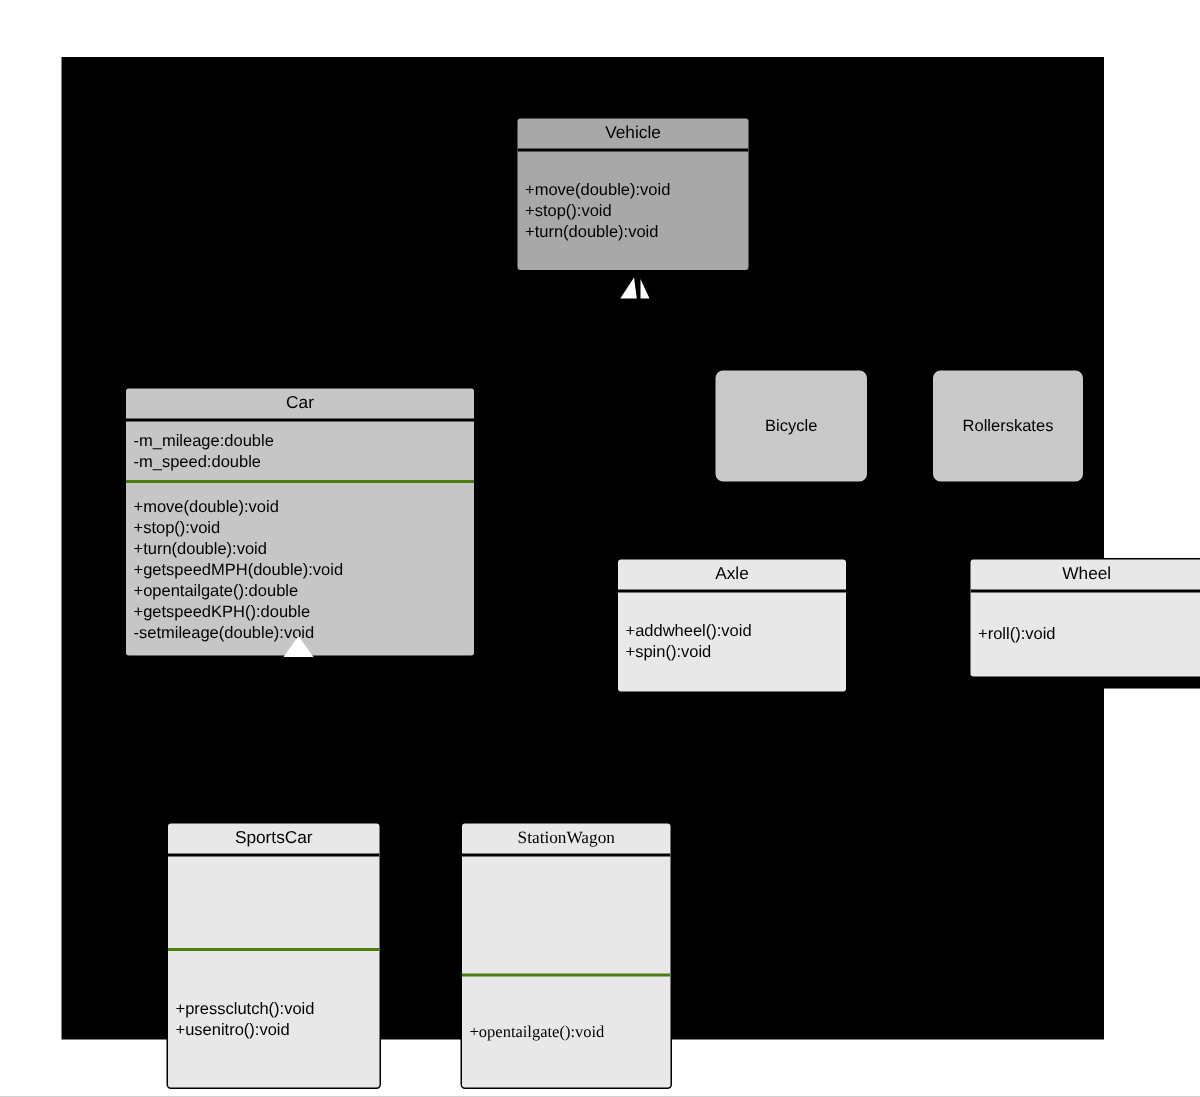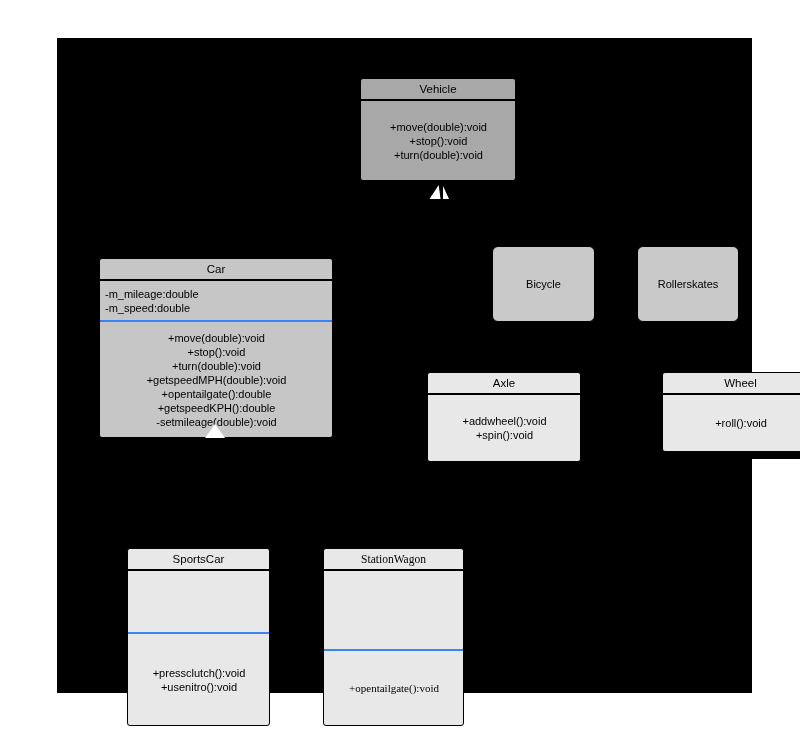--- a/index.html
+++ b/index.html
@@ -15,21 +15,20 @@
     background: #ffffff;
     overflow: hidden;
   }
   #canvas {
     position: absolute;
     left: 41px;
     top: 38px;
     width: 695px;
     height: 655px;
     background: #000000;
-    margin-left: 16px;
   }
   .uml-class {
     position: absolute;
     box-sizing: border-box;
     border: 1px solid #000000;
     border-radius: 3px;
     display: flex;
     flex-direction: column;
     overflow: hidden;
     color: #000000;
@@ -53,25 +52,24 @@
     justify-content: center;
     padding: 2px 4px 2px 5px;
     font-size: 11px;
     line-height: 14px;
   }
   .uml-compartment .uml-line {
     white-space: nowrap;
   }
   .uml-attrs {
     flex: 0 0 auto;
-    border-bottom: 2px solid #3b82f6;
+    border-bottom: 2px solid #4d7c0f;
   }
   .uml-methods {
     flex: 1 1 auto;
-    text-align: center;
   }
   .uml-simple {
     position: absolute;
     box-sizing: border-box;
     border: 1px solid #000000;
     border-radius: 6px;
     display: flex;
     align-items: center;
     justify-content: center;
     font-size: 11px;

